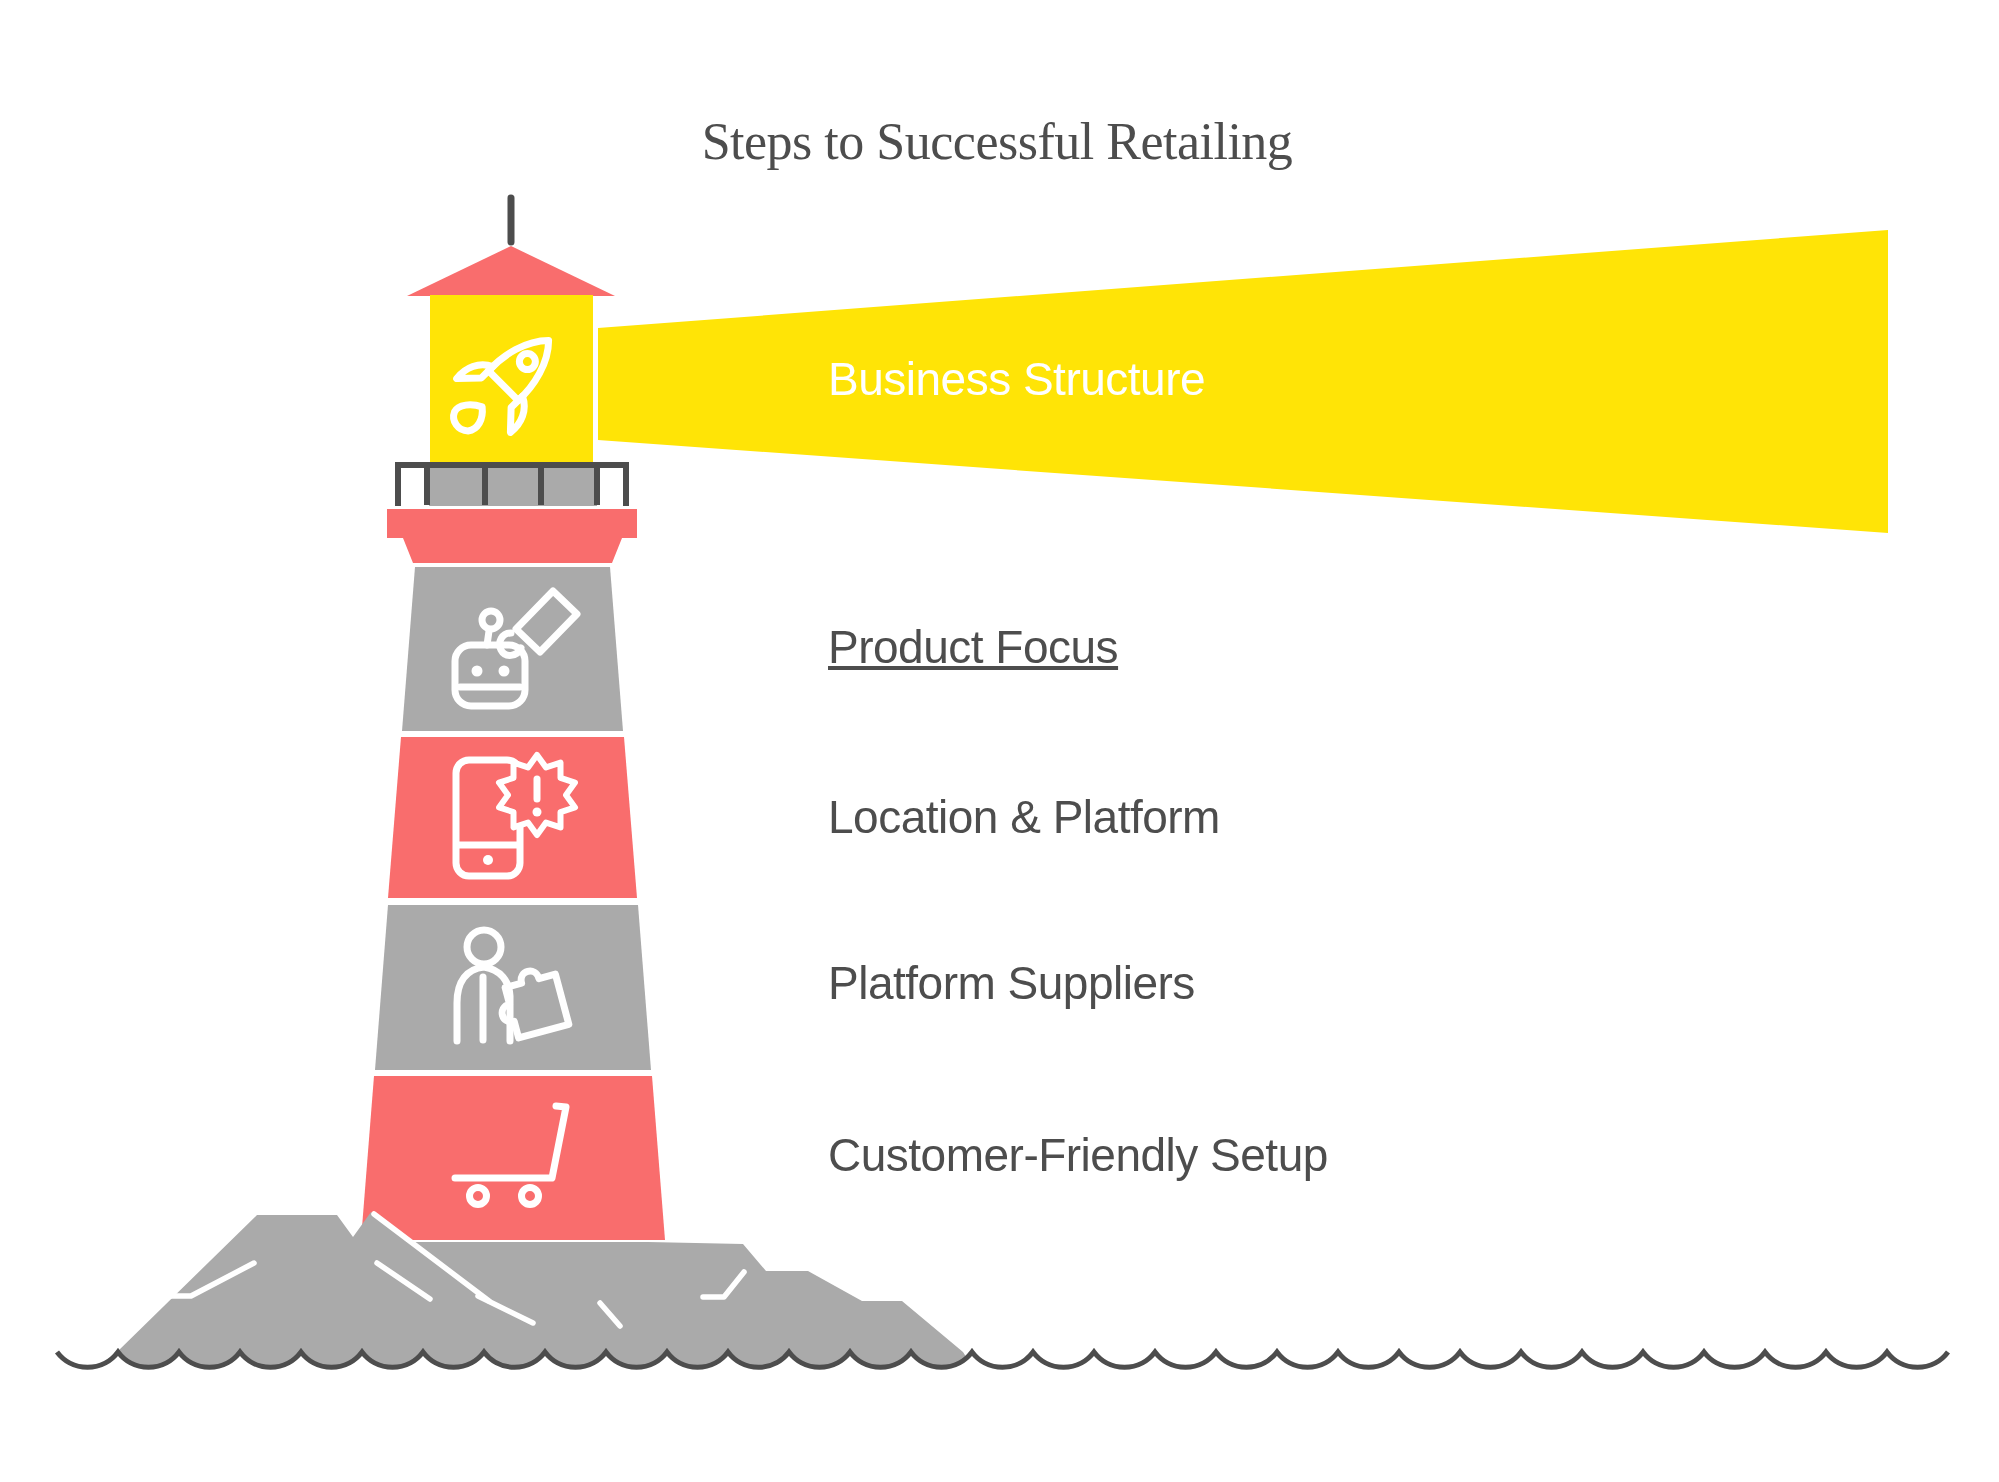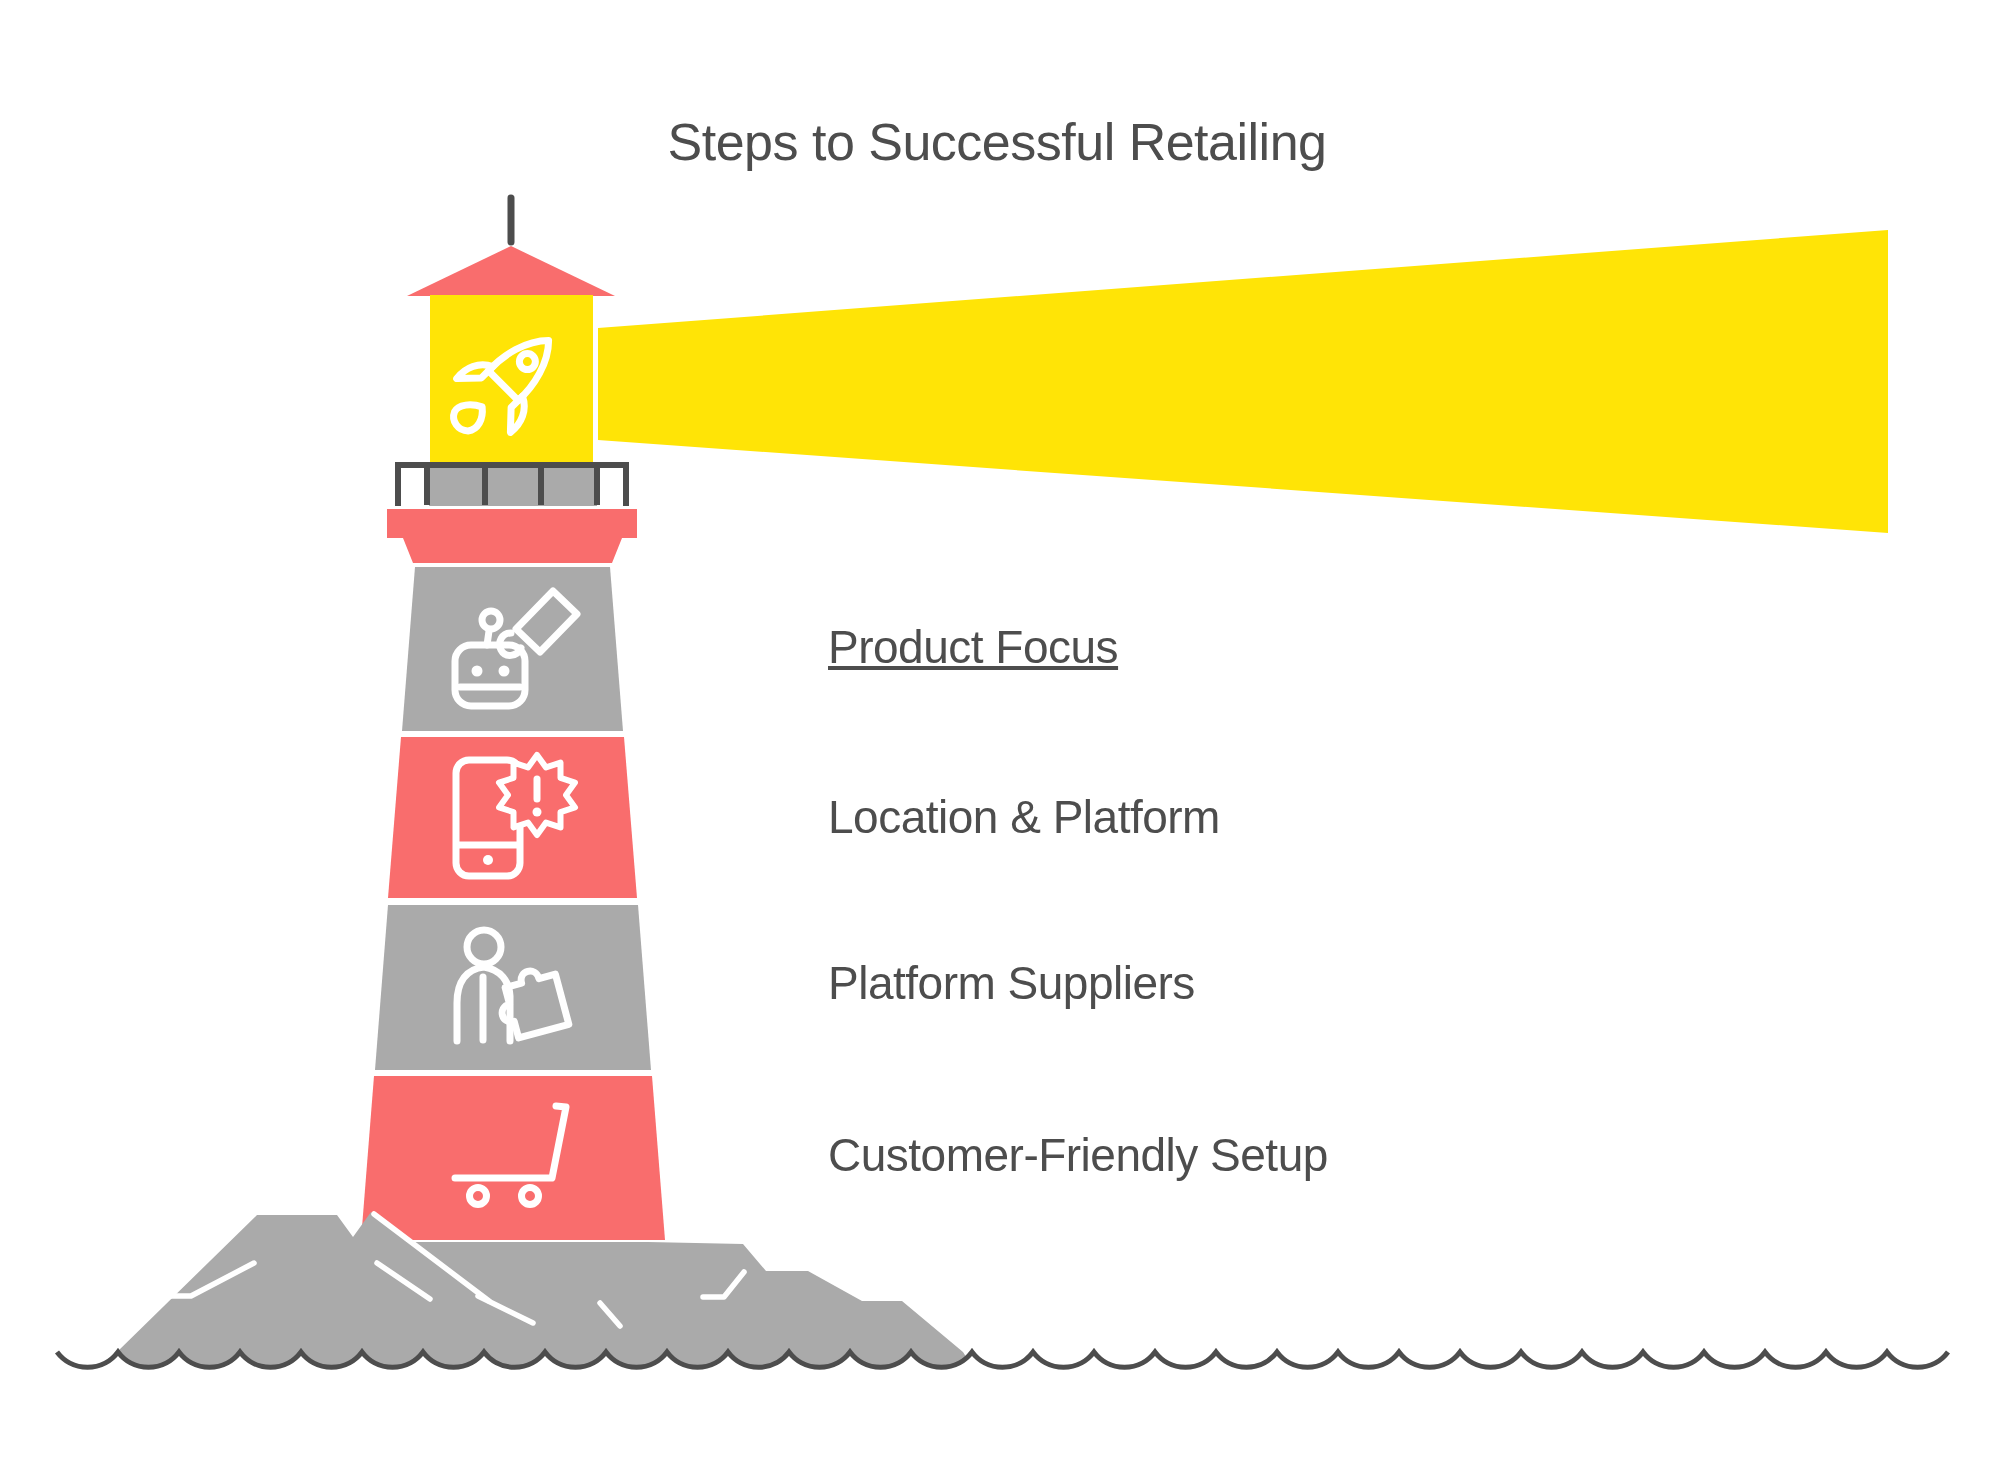--- a/index.html
+++ b/index.html
@@ -11,21 +11,21 @@
     overflow:hidden;
   }
   #scene{position:absolute;left:0;top:0;width:1999px;height:1482px;}
   .txt{
     position:absolute;
     white-space:nowrap;
     line-height:1;
     letter-spacing:-0.5px;
     color:#4d4d4d;
   }
-  .title-txt{font-size:52px;}
+  .title-txt{font-size:52px;font-family:Liberation Serif, serif;}
   .step-txt{font-size:46px;}
   .on-beam{color:#ffffff;}
   g.icon{stroke:#ffffff;stroke-width:7;fill:none;stroke-linecap:round;stroke-linejoin:round;}
   g.icon .dot{fill:#ffffff;stroke:none;}
   .burst{stroke:#ffffff;stroke-width:6;stroke-linejoin:round;}
   .crevice{stroke:#ffffff;stroke-width:5.5;fill:none;stroke-linecap:round;stroke-linejoin:round;}
   .rail{fill:none;stroke-linecap:butt;}
 </style>
 </head>
 <body>
@@ -111,20 +111,21 @@
       <path class="crevice" d="M 703 1297 L 724 1297 L 744 1272"></path>
     </g>
 
     <path fill="#ffffff" stroke="none" d="M57 1352 a38 38 0 0 0 61 0 a38 38 0 0 0 61 0 a38 38 0 0 0 61 0 a38 38 0 0 0 61 0 a38 38 0 0 0 61 0 a38 38 0 0 0 61 0 a38 38 0 0 0 61 0 a38 38 0 0 0 61 0 a38 38 0 0 0 61 0 a38 38 0 0 0 61 0 a38 38 0 0 0 61 0 a38 38 0 0 0 61 0 a38 38 0 0 0 61 0 a38 38 0 0 0 61 0 a38 38 0 0 0 61 0 a38 38 0 0 0 61 0 a38 38 0 0 0 61 0 a38 38 0 0 0 61 0 a38 38 0 0 0 61 0 a38 38 0 0 0 61 0 a38 38 0 0 0 61 0 a38 38 0 0 0 61 0 a38 38 0 0 0 61 0 a38 38 0 0 0 61 0 a38 38 0 0 0 61 0 a38 38 0 0 0 61 0 a38 38 0 0 0 61 0 a38 38 0 0 0 61 0 a38 38 0 0 0 61 0 a38 38 0 0 0 61 0 a38 38 0 0 0 61 0 L 1948 1482 L 57 1482 Z"></path>
 
     <path fill="none" stroke="#4d4d4d" stroke-width="5" d="M57 1352 a38 38 0 0 0 61 0 a38 38 0 0 0 61 0 a38 38 0 0 0 61 0 a38 38 0 0 0 61 0 a38 38 0 0 0 61 0 a38 38 0 0 0 61 0 a38 38 0 0 0 61 0 a38 38 0 0 0 61 0 a38 38 0 0 0 61 0 a38 38 0 0 0 61 0 a38 38 0 0 0 61 0 a38 38 0 0 0 61 0 a38 38 0 0 0 61 0 a38 38 0 0 0 61 0 a38 38 0 0 0 61 0 a38 38 0 0 0 61 0 a38 38 0 0 0 61 0 a38 38 0 0 0 61 0 a38 38 0 0 0 61 0 a38 38 0 0 0 61 0 a38 38 0 0 0 61 0 a38 38 0 0 0 61 0 a38 38 0 0 0 61 0 a38 38 0 0 0 61 0 a38 38 0 0 0 61 0 a38 38 0 0 0 61 0 a38 38 0 0 0 61 0 a38 38 0 0 0 61 0 a38 38 0 0 0 61 0 a38 38 0 0 0 61 0 a38 38 0 0 0 61 0"></path>
   </svg>
 
   <div class="txt title-txt" style="left:997px; top:116px; transform:translateX(-50%);">Steps to Successful Retailing</div>
 
+  <div class="txt step-txt on-beam" style="left:828px; top:356px;">Business Structure</div>
 
   <div class="txt step-txt" style="left:828px; top:624px;text-decoration:underline;">Product Focus</div>
 
   <div class="txt step-txt" style="left:828px; top:794px;">Location &amp; Platform</div>
 
   <div class="txt step-txt" style="left:828px; top:960px;">Platform Suppliers</div>
 
   <div class="txt step-txt" style="left:828px; top:1132px;">Customer-Friendly Setup</div>
 
 </div>

